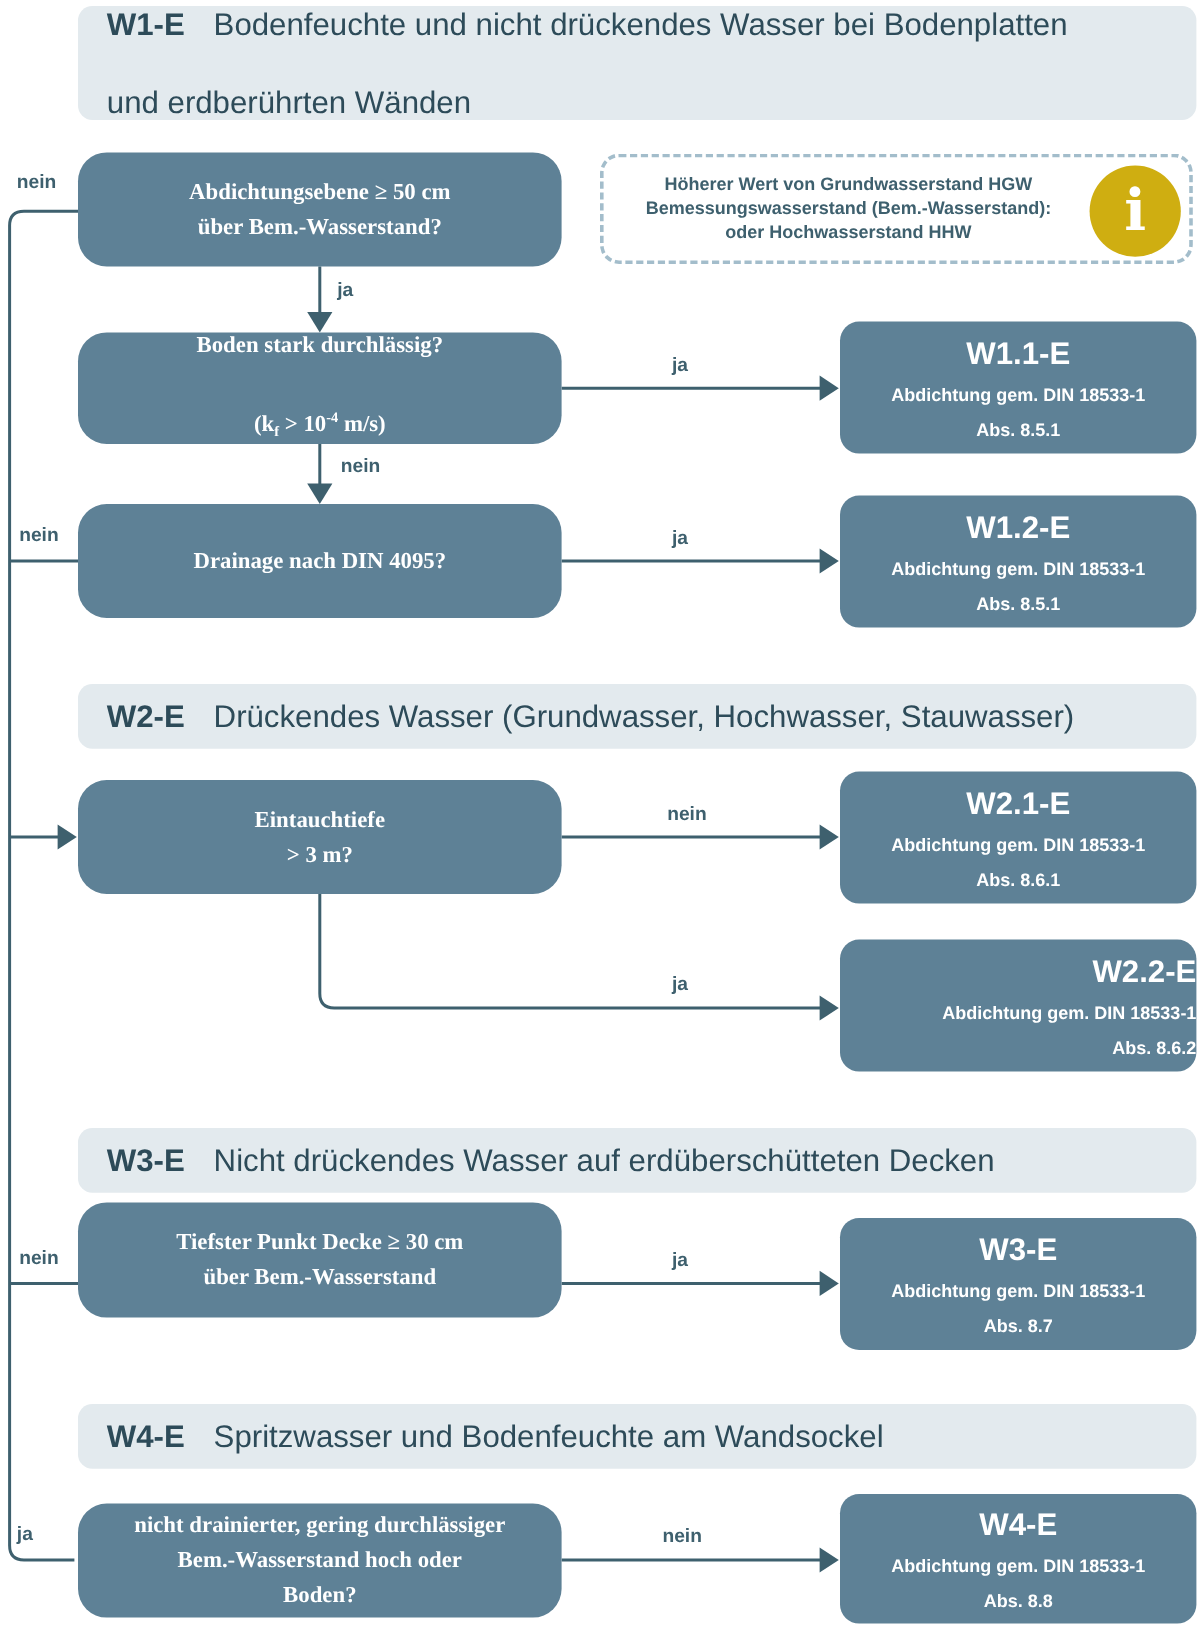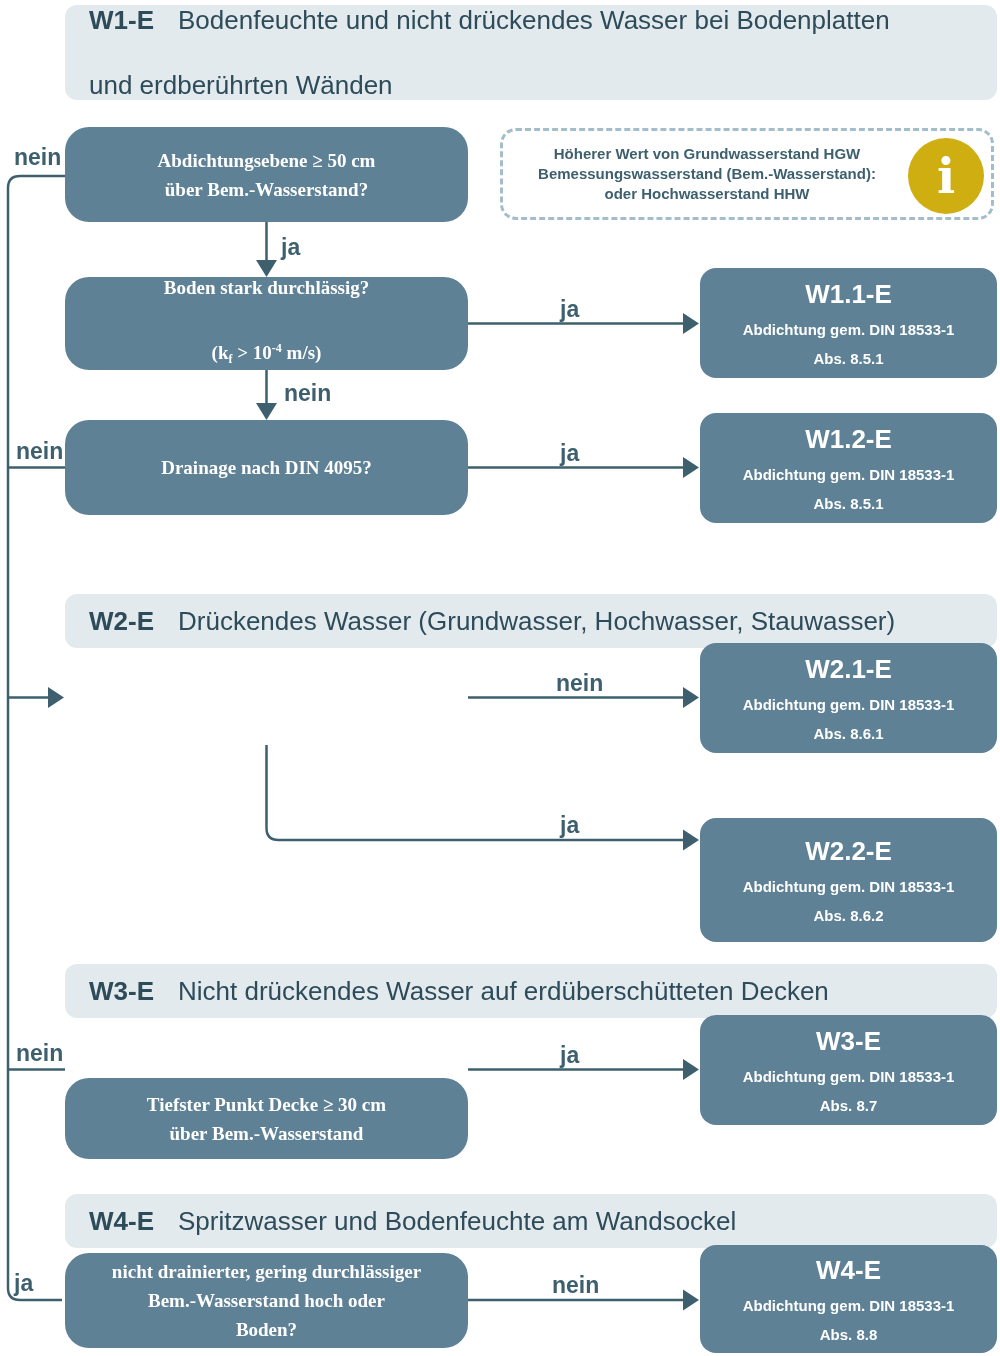--- a/index.html
+++ b/index.html
@@ -9,37 +9,37 @@
   }
   * { box-sizing:border-box; }
   body { margin:0; background:#ffffff; font-family:"Liberation Sans", sans-serif; }
   .canvas { position:relative; width:1000px; height:1356px; background:#ffffff; overflow:hidden; }
   .connector { position:absolute; left:0; top:0; width:1000px; height:1356px; }
   .connector path { stroke:var(--line-color); stroke-width:2.5; fill:none; }
   .connector polygon { fill:var(--line-color); stroke:none; }
 
   .hdr { position:absolute; left:65px; width:932px; background:var(--header-fill);
          border-radius:12px; color:var(--header-text); font-size:26px; padding:0 24px; }
-  .hdr-one { height:54px; display:flex; align-items:center;margin-top:24px; }
+  .hdr-one { height:54px; display:flex; align-items:center; }
   .hdr-two { height:95px; display:flex; flex-direction:column; justify-content:center; line-height:38px; }
   .hdr .code { font-weight:bold; margin-right:24px; }
 
   .decision { position:absolute; left:65px; width:403px; background:var(--box-fill);
               border-radius:24px; color:var(--box-text); display:flex; flex-direction:column;
               justify-content:center; align-items:center; text-align:center;
               font-size:19px; font-weight:600; line-height:29px;font-family:Liberation Serif, serif; }
   .decision span.line { display:block; }
 
   .result { position:absolute; left:700px; width:297px; background:var(--box-fill);
             border-radius:16px; color:var(--box-text); display:flex; flex-direction:column;
             justify-content:center; align-items:center; text-align:center; }
   .result .code { font-size:26px; font-weight:bold; line-height:42px; }
   .result .body { font-size:15px; font-weight:700; line-height:29px; }
 
-  .edge-label { position:absolute; color:var(--line-color); font-size:23px; font-weight:bold; }
+  .edge-label { position:absolute; color:var(--line-color); font-size:16px; font-weight:bold; }
 
   .info { position:absolute; left:500px; top:128px; width:494px; height:92px;
           border:3px dashed var(--info-border); border-radius:16px;
           display:flex; flex-direction:column; justify-content:center;
           padding:0 98px 0 18px; text-align:center;
           color:var(--info-text); font-size:15px; font-weight:bold; line-height:20px; }
   .info-icon { position:absolute; right:7px; top:7px; width:76px; height:76px;
                border-radius:50%; background:var(--info-icon-bg); color:var(--info-icon-text);
                display:flex; align-items:center; justify-content:center;
                font-size:48px; font-weight:bold; font-family:"DejaVu Serif", serif; }
@@ -111,22 +111,26 @@
 
   <div class="decision" style="top:277px; height:93px;gap:32px;">
     <span class="line">Boden stark durchlässig?</span>
     <span class="line"><span>(k</span><span class="subsc">f</span><span> &gt; 10</span><span class="supsc">-4</span><span> m/s)</span></span>
   </div>
 
   <div class="decision" style="top:420px; height:95px;">
     <span class="line">Drainage nach DIN 4095?</span>
   </div>
 
+  <div class="decision" style="top:650px; height:95px;">
+    <span class="line">Eintauchtiefe</span>
+    <span class="line">&gt; 3 m?</span>
+  </div>
 
-  <div class="decision" style="top:1078px; height:81px;">
+  <div class="decision" style="top:1002px; height:96px;">
     <span class="line">Tiefster Punkt Decke ≥ 30 cm</span>
     <span class="line">über Bem.-Wasserstand</span>
   </div>
 
   <div class="decision" style="top:1253px; height:95px;">
     <span class="line">nicht drainierter, gering durchlässiger</span>
     <span class="line">Bem.-Wasserstand hoch oder</span>
     <span class="line">Boden?</span>
   </div>
 
@@ -141,21 +145,21 @@
     <span class="body">Abdichtung gem. DIN 18533-1</span>
     <span class="body">Abs. 8.5.1</span>
   </div>
 
   <div class="result" style="top:643px; height:110px;">
     <span class="code">W2.1-E</span>
     <span class="body">Abdichtung gem. DIN 18533-1</span>
     <span class="body">Abs. 8.6.1</span>
   </div>
 
-  <div class="result" style="top:818px; height:124px;">
+  <div class="result" style="top:783px; height:110px;align-items:flex-end;">
     <span class="code">W2.2-E</span>
     <span class="body">Abdichtung gem. DIN 18533-1</span>
     <span class="body">Abs. 8.6.2</span>
   </div>
 
   <div class="result" style="top:1015px; height:110px;">
     <span class="code">W3-E</span>
     <span class="body">Abdichtung gem. DIN 18533-1</span>
     <span class="body">Abs. 8.7</span>
   </div>

